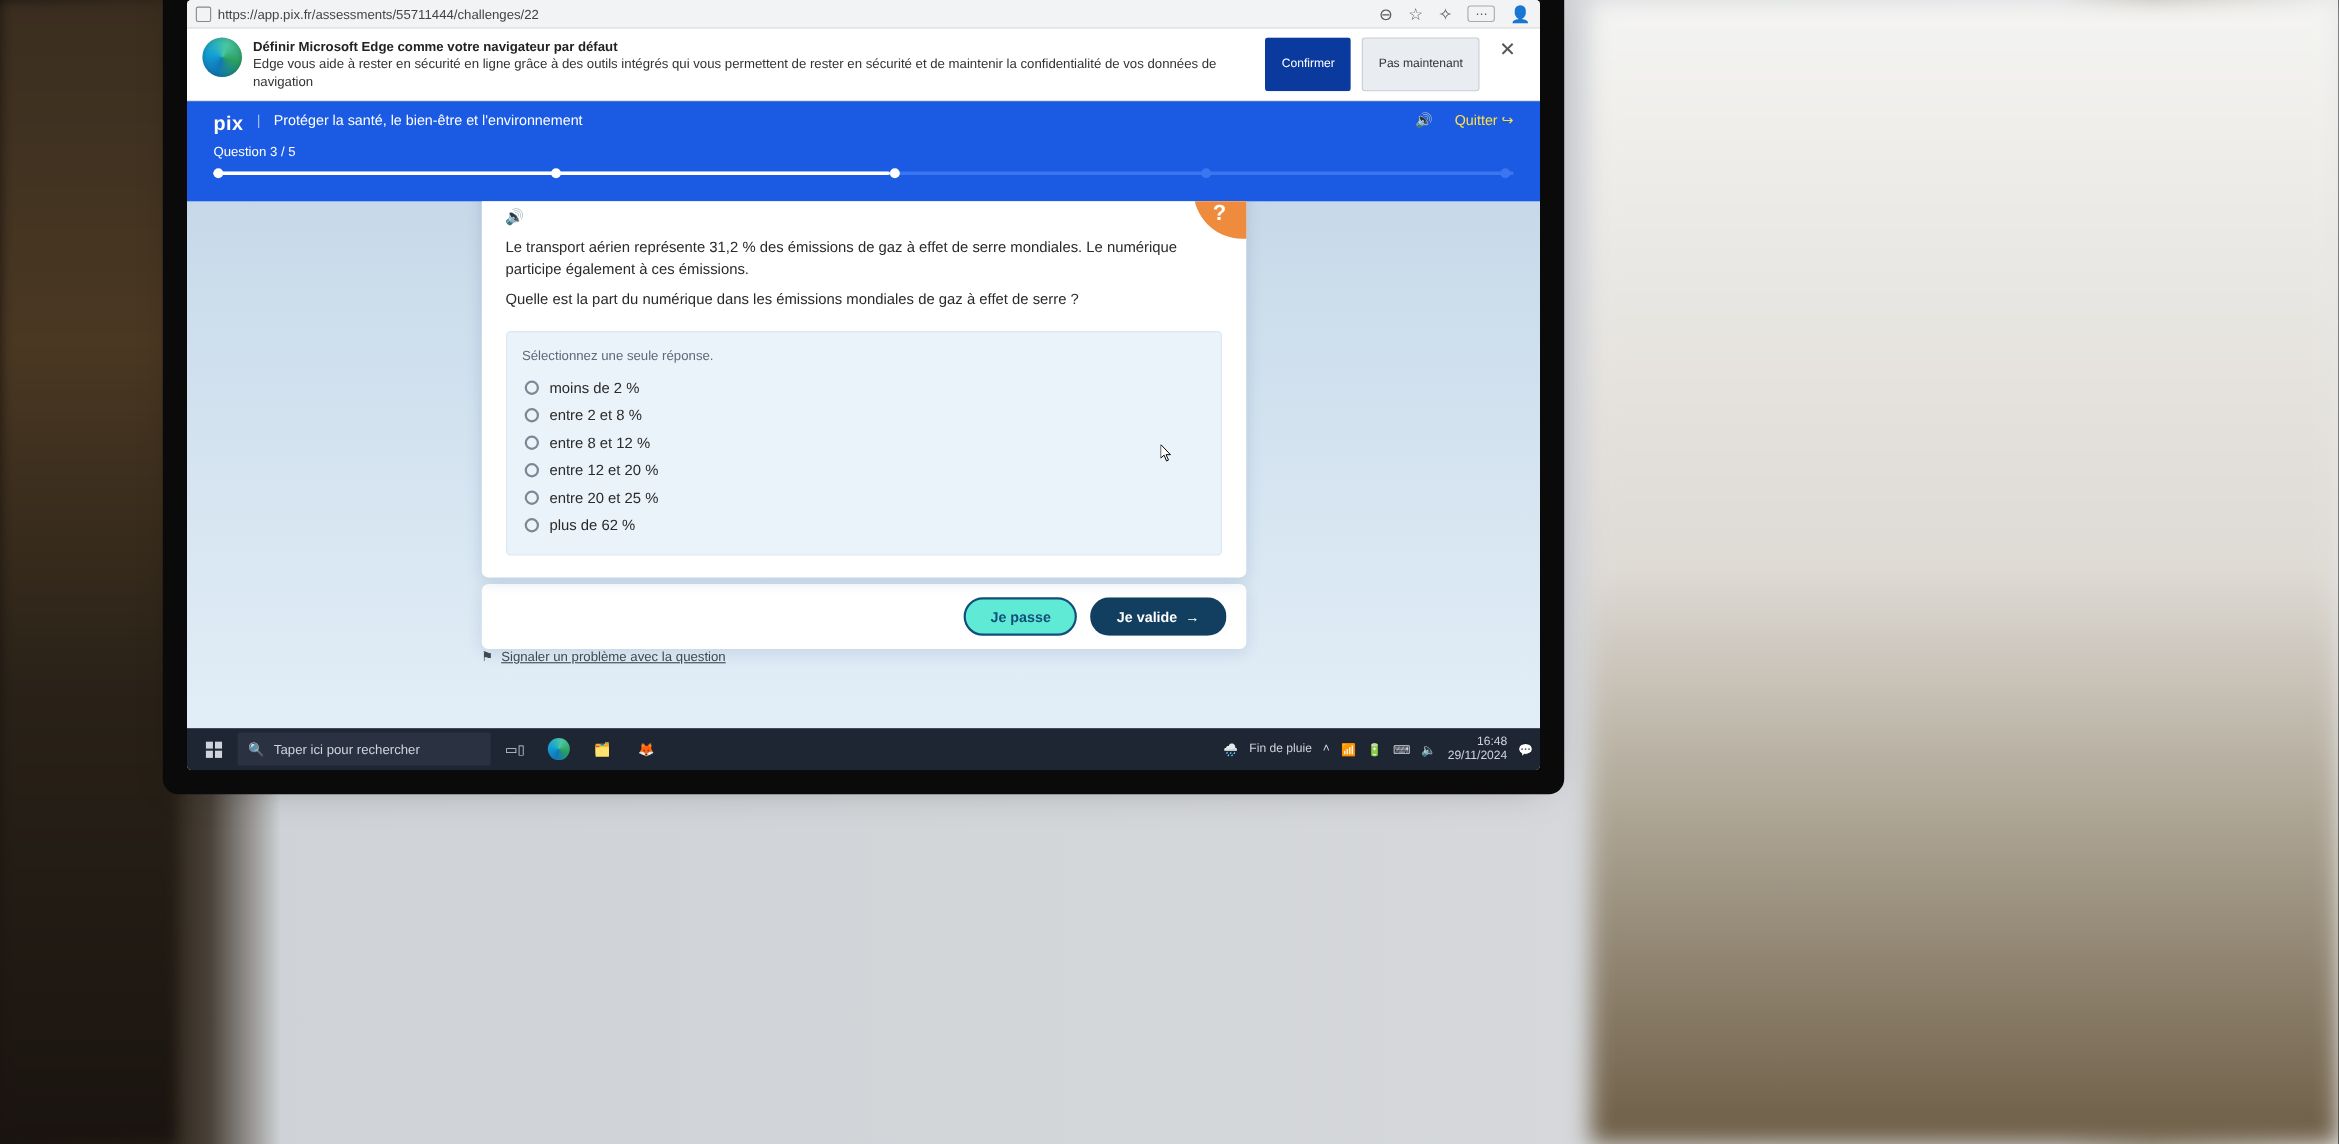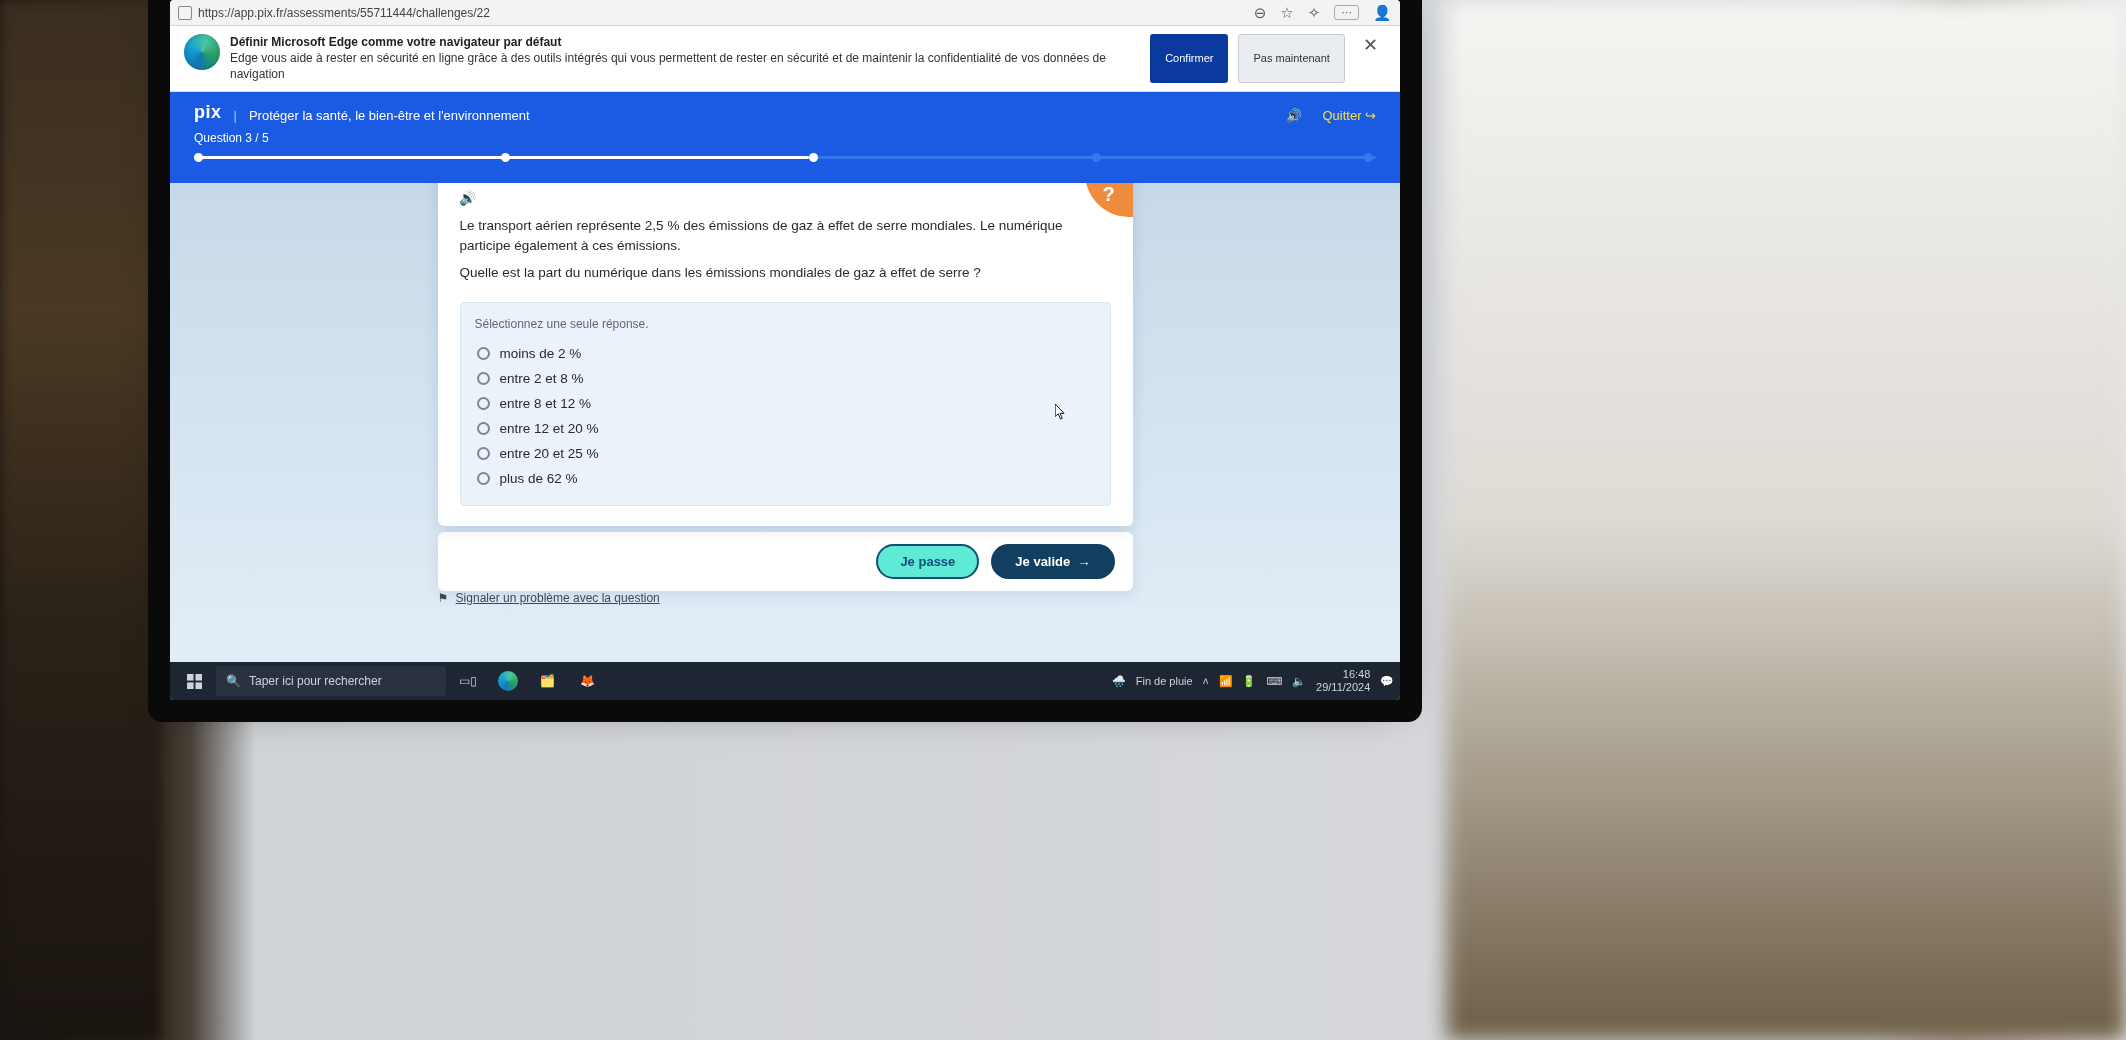--- a/index.html
+++ b/index.html
@@ -59,21 +59,21 @@
     .edge-text{flex:1;font-size:12px;color:#333;line-height:1.35}
     .edge-text .t{font-weight:600;color:#222}
     .banner-btn{font-size:11px;padding:6px 14px;border-radius:3px;border:1px solid transparent;cursor:pointer}
     .btn-primary{background:#0a3a9e;color:#fff}
     .btn-secondary{background:#e9ecf1;color:#333;border-color:#c9cdd3}
     .banner-close{font-size:18px;color:#555;padding:0 8px}
     .pix-header{
       background:#1b5ae2;color:#fff;padding:10px 24px 6px 24px;flex-shrink:0;
       position:relative;
     }
-    .pix-row1{display:flex;align-items:flex-end;gap:12px;font-size:13px}
+    .pix-row1{display:flex;align-items:flex-start;gap:12px;font-size:13px}
     .pix-brand{font-family:"Segoe UI",sans-serif;font-weight:600;font-size:18px;letter-spacing:.5px}
     .pix-sep{opacity:.6}
     .pix-quit{margin-left:auto;display:flex;align-items:center;gap:20px;font-size:13px}
     .pix-quit a{color:#fde047;text-decoration:none}
     .pix-q{font-size:12px;margin-top:8px;margin-left:0}
     .progress-wrap{margin:8px 0 16px 0;position:relative;height:8px}
     .progress-track{position:absolute;left:0;right:0;top:3px;height:3px;background:#3a76f0;border-radius:2px}
     .progress-fill{position:absolute;left:0;width:52%;top:3px;height:3px;background:#fff;border-radius:2px}
     .progress-dot{position:absolute;top:0;width:9px;height:9px;border-radius:50%;background:#fff}
     .progress-dot.future{background:#3a76f0}
@@ -180,21 +180,21 @@
         <div class="progress-dot future" style="left:76%"></div>
         <div class="progress-dot future" style="left:99%"></div>
       </div>
     </div>
 
     <div class="content-area">
       <div class="card">
         <div class="card-corner">?</div>
         <span class="speaker">🔊</span>
         <div class="q-body">
-          <p>Le transport aérien représente 2,5 % des émissions de gaz à effet de serre mondiales. Le numérique participe également à ces émissions.</p>
+          <p>Le transport aérien représente 31,2 % des émissions de gaz à effet de serre mondiales. Le numérique participe également à ces émissions.</p>
           <p>Quelle est la part du numérique dans les émissions mondiales de gaz à effet de serre ?</p>
         </div>
         <div class="answer-box">
           <div class="answer-hint">Sélectionnez une seule réponse.</div>
           <label class="opt">
               <input type="radio" name="a" style="">
               <span>moins de 2 %</span>
             </label>
           <label class="opt">
               <input type="radio" name="a" style="">

